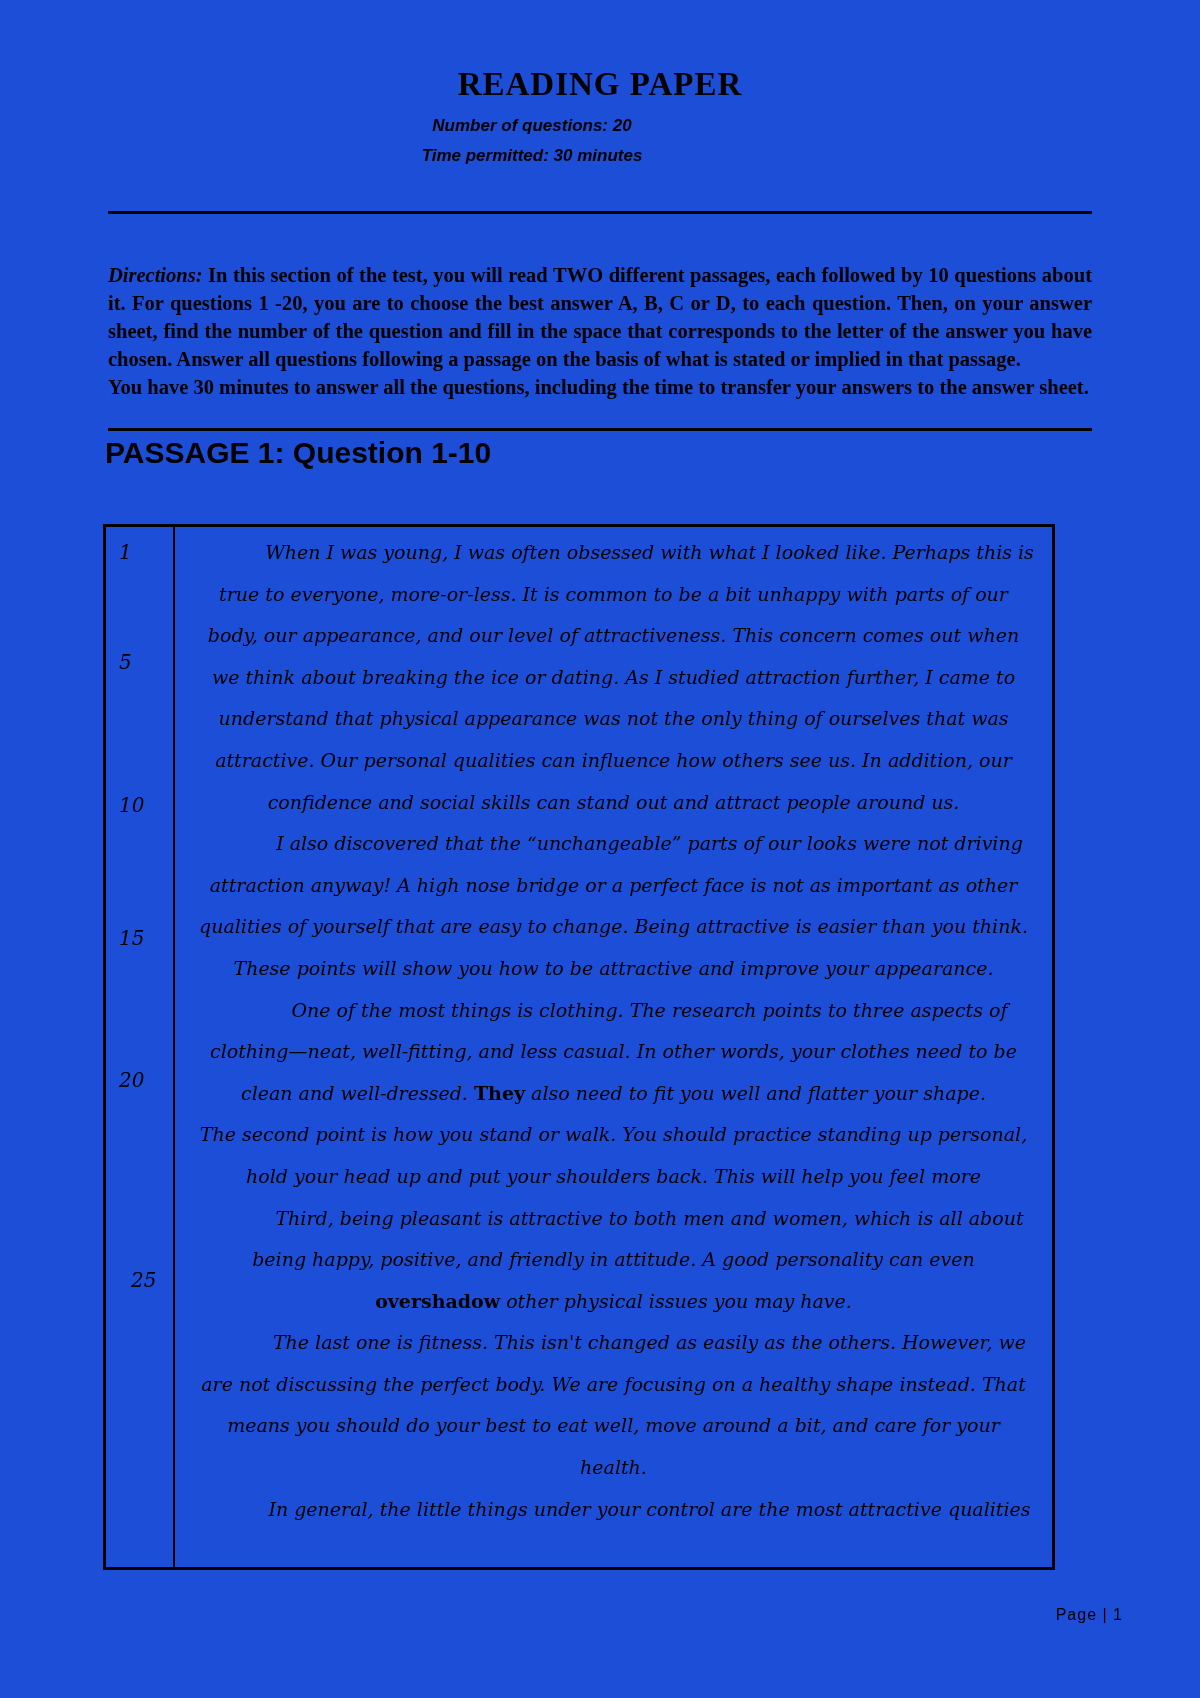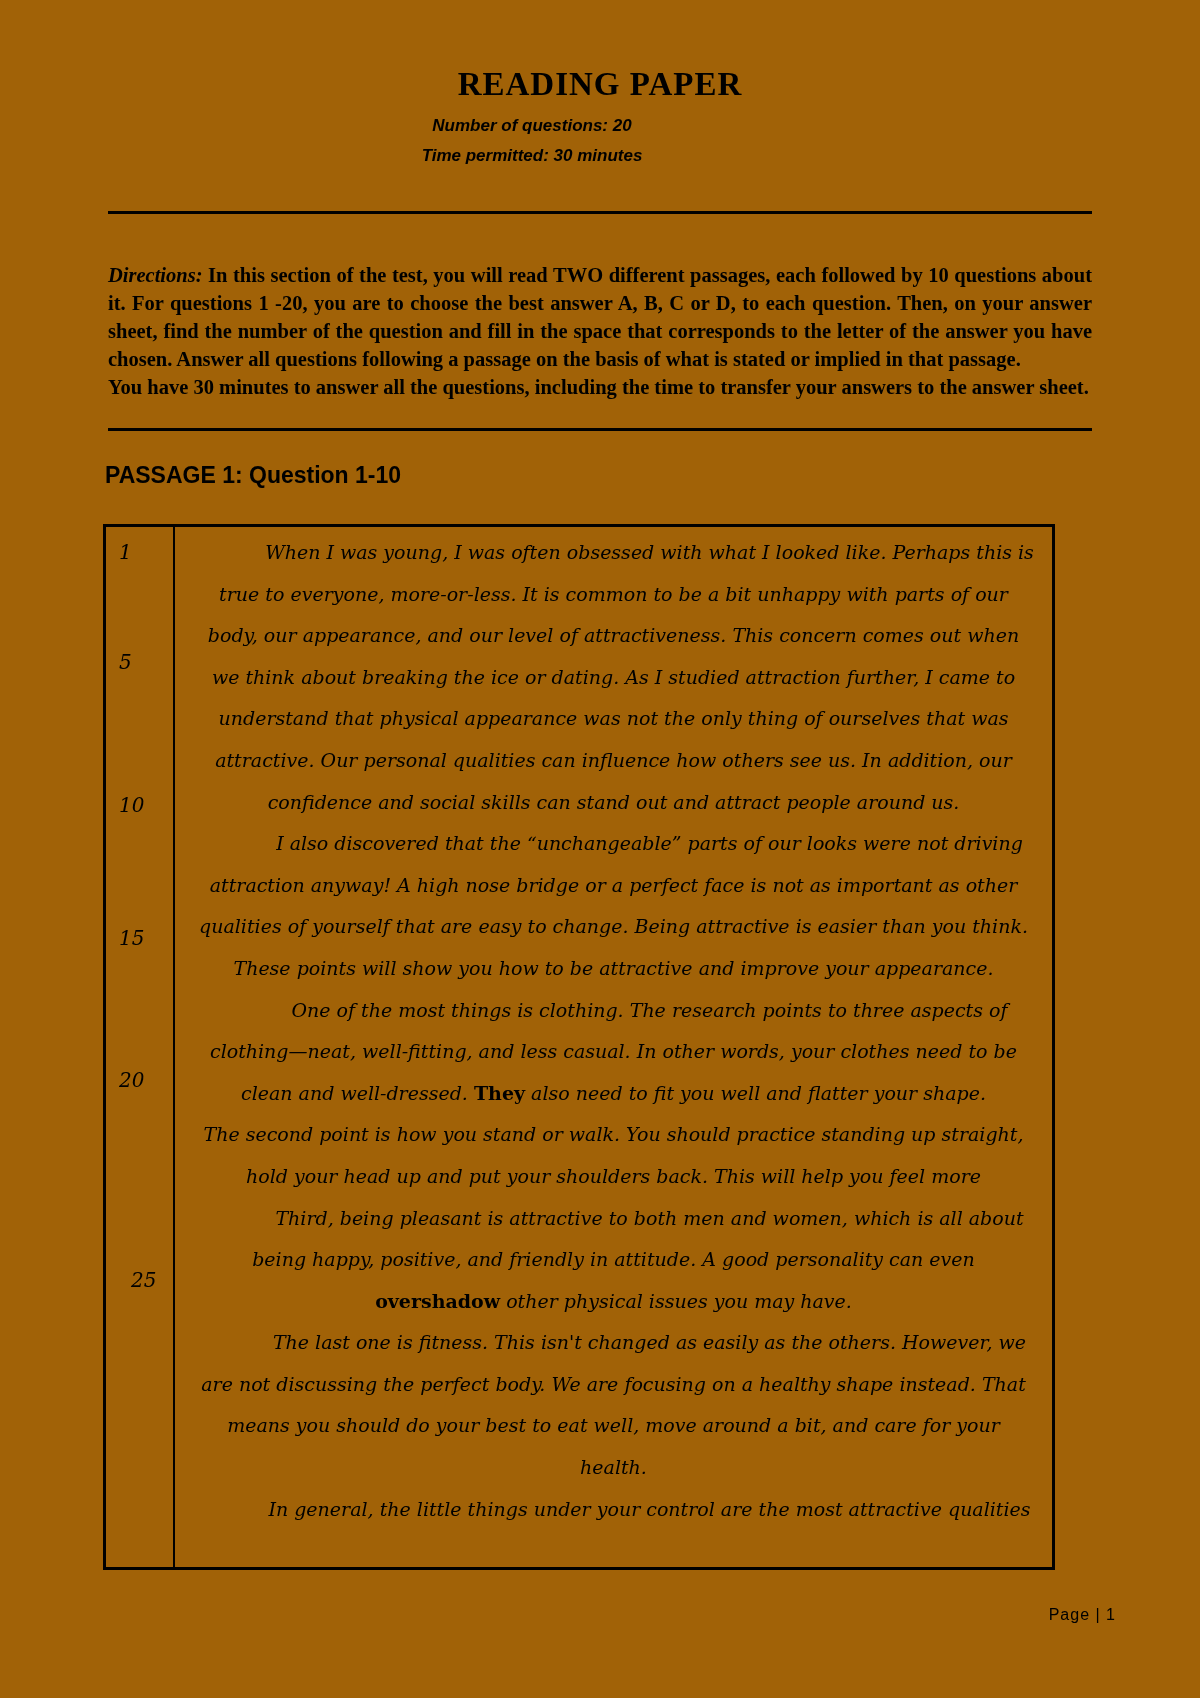--- a/index.html
+++ b/index.html
@@ -1,19 +1,19 @@
 <!DOCTYPE html>
 <html><head>
 <meta charset="utf-8">
 <style>
   html,body{margin:0;padding:0;background:#ffffff;}
   .page{
     position:relative;
     width:1200px;height:1698px;
-    background:#a16207;
+    background:#1d4ed8;
     font-family:"Liberation Serif", serif;
     color:#000000;
     overflow:hidden;
   }
   .doc-title{
     position:absolute;top:66px;left:0;width:1200px;
     text-align:center;
     font-family:"Liberation Serif", serif;
     font-weight:bold;font-size:33px;letter-spacing:1px;
   }
@@ -32,23 +32,23 @@
   .directions{
     position:absolute;top:225px;left:108px;width:984px;
     font-family:"Liberation Serif", serif;
     font-weight:bold;font-size:20.5px;line-height:28px;
     text-align:justify;
     margin-top:36px;
   }
   .directions p{margin:0;}
   .directions .lead{font-style:italic;}
   .passage-heading{
-    position:absolute;top:462px;left:105px;
+    position:absolute;top:436px;left:105px;
     font-family:"Liberation Sans", sans-serif;
-    font-weight:bold;font-size:23px;
+    font-weight:bold;font-size:30px;
   }
   .passage-table{
     position:absolute;top:524px;left:103px;
     width:952px;height:1046px;
     border:3px solid #000000;
     box-sizing:border-box;
     display:flex;
   }
   .num-col{
     position:relative;
@@ -69,21 +69,21 @@
   }
   .pline{
     height:41.6px;line-height:41.6px;
     font-family:"DejaVu Serif", serif;
     font-style:italic;font-size:19px;
     white-space:pre;
   }
   .pline.indent{padding-left:72px;}
   .pline .b{font-style:normal;font-weight:bold;}
   .footer{
-    position:absolute;top:1606px;left:1px;width:1115px;
+    position:absolute;top:1606px;left:8px;width:1115px;
     text-align:right;
     font-family:"Liberation Sans", sans-serif;
     font-size:16px;letter-spacing:1px;
   }
 </style>
 </head>
 <body>
 
 <div class="page">
 
@@ -120,21 +120,21 @@
         <div class="pline"><span>understand that physical appearance was not the only thing of ourselves that was</span></div>
         <div class="pline"><span>attractive. Our personal qualities can influence how others see us. In addition, our</span></div>
         <div class="pline"><span>confidence and social skills can stand out and attract people around us.</span></div>
         <div class="pline indent"><span>I also discovered that the “unchangeable” parts of our looks were not driving</span></div>
         <div class="pline"><span>attraction anyway! A high nose bridge or a perfect face is not as important as other</span></div>
         <div class="pline"><span>qualities of yourself that are easy to change. Being attractive is easier than you think.</span></div>
         <div class="pline"><span>These points will show you how to be attractive and improve your appearance.</span></div>
         <div class="pline indent"><span>One of the most things is clothing. The research points to three aspects of</span></div>
         <div class="pline"><span>clothing—neat, well-fitting, and less casual. In other words, your clothes need to be</span></div>
         <div class="pline"><span>clean and well-dressed. </span><span class="b">They</span><span> also need to fit you well and flatter your shape.</span></div>
-        <div class="pline"><span>The second point is how you stand or walk. You should practice standing up straight,</span></div>
+        <div class="pline"><span>The second point is how you stand or walk. You should practice standing up personal,</span></div>
         <div class="pline"><span>hold your head up and put your shoulders back. This will help you feel more</span></div>
         <div class="pline indent"><span>Third, being pleasant is attractive to both men and women, which is all about</span></div>
         <div class="pline"><span>being happy, positive, and friendly in attitude. A good personality can even</span></div>
         <div class="pline"><span class="b">overshadow</span><span> other physical issues you may have.</span></div>
         <div class="pline indent"><span>The last one is fitness. This isn't changed as easily as the others. However, we</span></div>
         <div class="pline"><span>are not discussing the perfect body. We are focusing on a healthy shape instead. That</span></div>
         <div class="pline"><span>means you should do your best to eat well, move around a bit, and care for your</span></div>
         <div class="pline"><span>health.</span></div>
         <div class="pline indent"><span>In general, the little things under your control are the most attractive qualities</span></div>
       </div>

